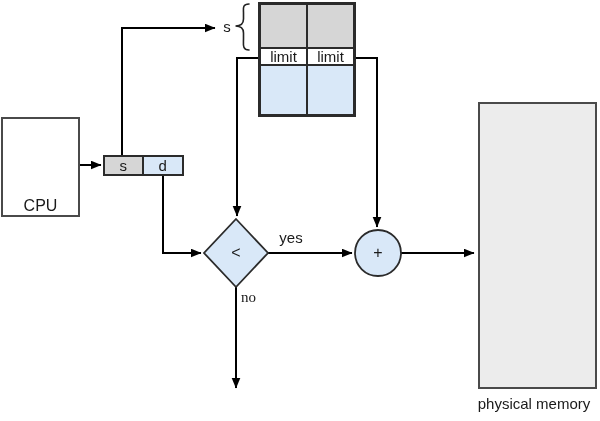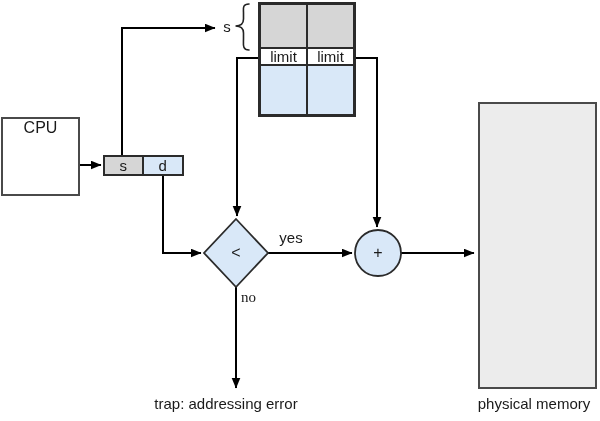--- a/index.html
+++ b/index.html
@@ -12,23 +12,23 @@
     font-family: "Liberation Sans", sans-serif;
     color: #1a1a1a;
     overflow: hidden;
   }
   svg.wires { position: absolute; left: 0; top: 0; width: 600px; height: 421px; }
 
   .label { position: absolute; font-size: 15px; line-height: 17px; white-space: nowrap; }
   .center { text-align: center; }
 
   .cpu-box {
-    position: absolute; left: 1px; top: 117px; width: 79px; height: 79px;
+    position: absolute; left: 1px; top: 117px; width: 79px; height: 100px;
     border: 2px solid #4a4a4a; background: #ffffff;
-    display: flex; align-items: flex-start; justify-content: center;
+    display: flex; align-items: flex-end; justify-content: center;
     font-size: 16px;
   }
 
   .addr-reg {
     position: absolute; left: 103px; top: 155px; width: 81px; height: 21px;
     border: 2px solid #2b2b2b; display: grid; grid-template-columns: 1fr 1fr;
   }
   .addr-reg .cell {
     display: flex; align-items: center; justify-content: center;
     font-size: 15px; line-height: 1;
@@ -117,15 +117,14 @@
 
   <div class="sym" style="left:226px; top:244px;">&lt;</div>
   <div class="sym" style="left:368px; top:244px;">+</div>
 
   <div class="label center" style="left:272px; top:229px; width:38px;">yes</div>
   <div class="label" style="left:241px; top:289px;font-family:Liberation Serif, serif;">no</div>
 
   <div class="mem-box"></div>
   <div class="label center" style="left:458px; top:395px; width:152px;">physical memory</div>
 
-  <div class="label center" style="left:126px; top:395px; width:200px;">trap: addressing error</div>
 
 </div>
 
 </body></html>

